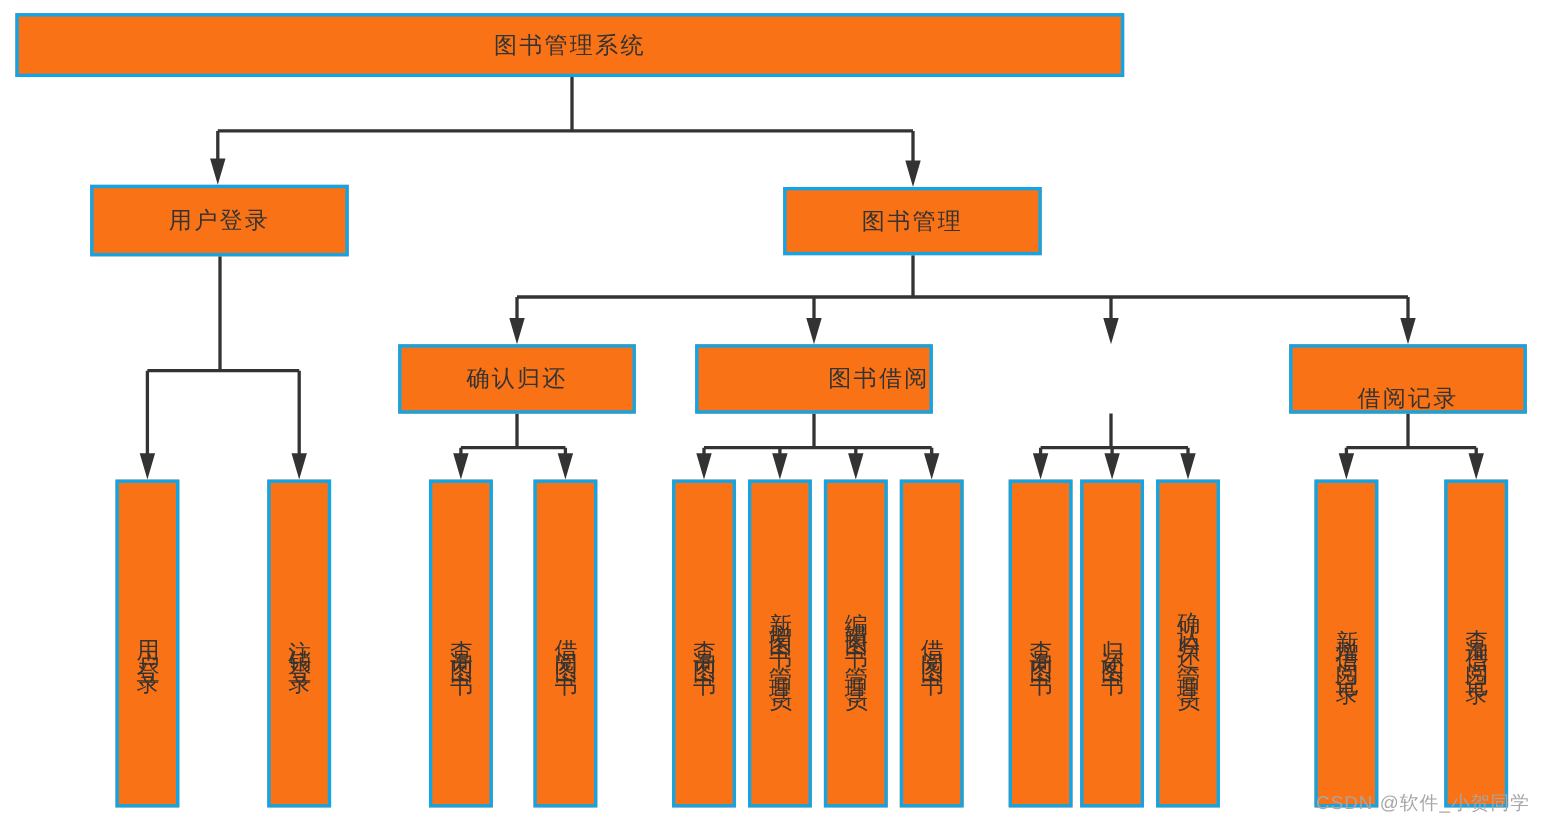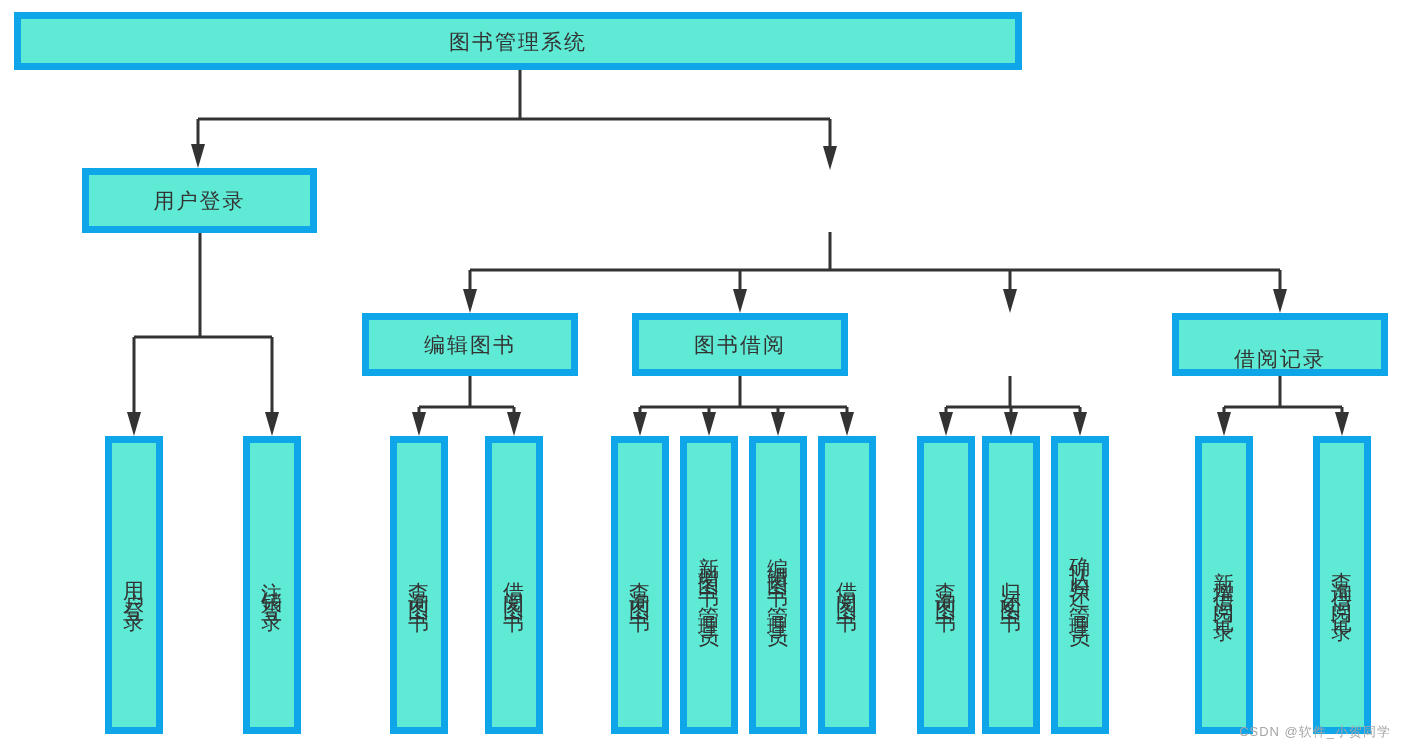--- a/index.html
+++ b/index.html
@@ -14,22 +14,22 @@
   }
   .connectors {
     position: absolute;
     left: 0; top: 0;
     width: 1405px; height: 747px;
     z-index: 1;
   }
   .box {
     position: absolute;
     box-sizing: border-box;
-    background: #5eead4;
-    border: 7px solid #0ea5e9;
+    background: #f97316;
+    border: 3px solid #0ea5e9;
     display: flex;
     align-items: center;
     justify-content: center;
     z-index: 2;
     font-size: 21px;
     line-height: 1;
     letter-spacing: 2px;
   }
   .leaf span {
     writing-mode: vertical-rl;
@@ -37,21 +37,21 @@
     font-size: 21px;
     letter-spacing: 10px;
     line-height: 1;
     white-space: nowrap;
   }
   .watermark {
     position: absolute;
     right: 14px;
     bottom: 6px;
     z-index: 3;
-    font-size: 13px;
+    font-size: 17px;
     letter-spacing: 1px;
     color: #a6a6a6;
   }
 </style>
 </head>
 <body>
 
 <div class="stage">
 
   <svg class="connectors" viewBox="0 0 1405 747" xmlns="http://www.w3.org/2000/svg">
@@ -85,25 +85,28 @@
              M1335 412 L1349 412 L1342 436 Z" fill="#333333" stroke="none"></path>
   </svg>
 
   <div class="box" style="left:14px; top:12px; width:1008px; height:58px;">
     <span>图书管理系统</span>
   </div>
 
   <div class="box" style="left:82px; top:168px; width:235px; height:65px;">
     <span>用户登录</span>
   </div>
+  <div class="box" style="left:712px; top:170px; width:235px; height:62px;">
+    <span>图书管理</span>
+  </div>
 
   <div class="box" style="left:362px; top:313px; width:216px; height:63px;">
-    <span>编辑图书</span>
+    <span>确认归还</span>
   </div>
-  <div class="box" style="left:632px; top:313px; width:216px; height:63px;">
+  <div class="box" style="left:632px; top:313px; width:216px; height:63px;justify-content:flex-end;">
     <span>图书借阅</span>
   </div>
   <div class="box" style="left:1172px; top:313px; width:216px; height:63px;align-items:flex-end;">
     <span>借阅记录</span>
   </div>
 
   <div class="box leaf" style="left:105px; top:436px; width:58px; height:298px;">
     <span>用户登录</span>
   </div>
   <div class="box leaf" style="left:243px; top:436px; width:58px; height:298px;">

